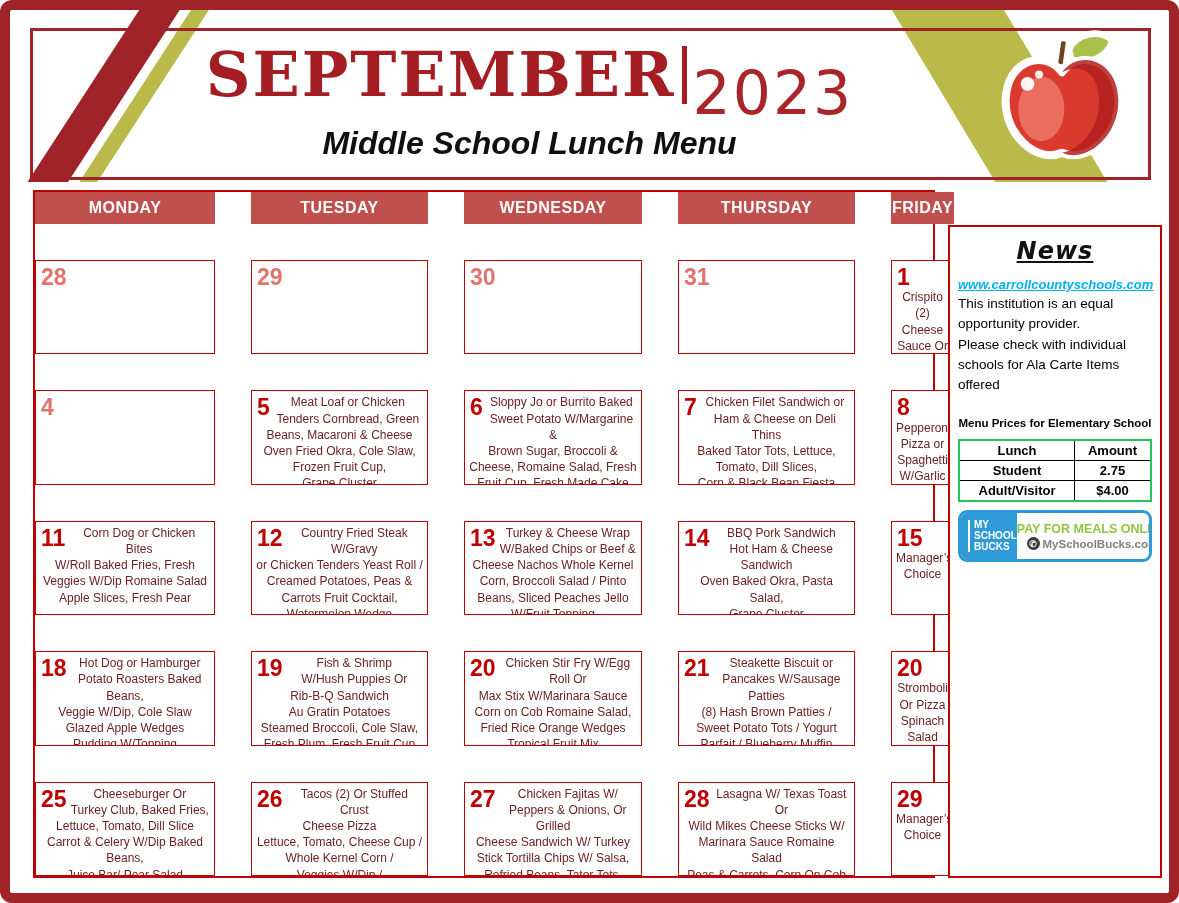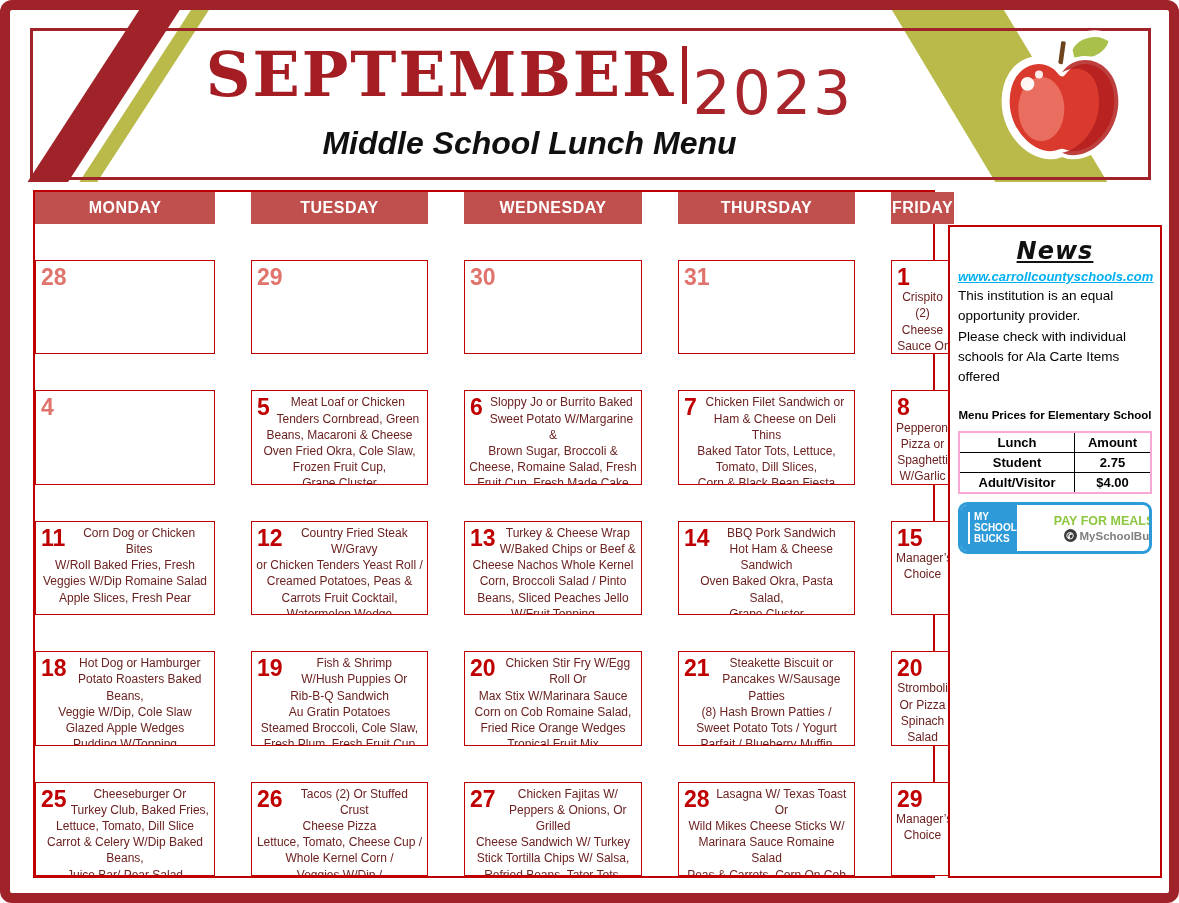--- a/index.html
+++ b/index.html
@@ -41,29 +41,29 @@
   .cell.inactive .num{color:var(--inactive_day);}
   .menu{font-size:12px;line-height:1.35;color:var(--text_maroon);text-align:center;
         white-space:pre-line;}
   
   #sidebar{position:absolute;left:948px;top:225px;width:214px;height:653px;
            border:2px solid var(--grid_red);box-sizing:border-box;background:#fff;
            padding:10px 8px 0 8px;z-index:2;}
   #news-title{text-align:center;font-size:24px;font-weight:bold;font-style:italic;
               text-decoration:underline;color:#111;letter-spacing:1px;font-family:"DejaVu Sans",sans-serif;}
   #news-link{display:block;color:var(--link_blue);font-weight:bold;font-style:italic;
-             text-decoration:underline;font-size:13px;margin-top:4px;text-align:center;}
+             text-decoration:underline;font-size:13px;margin-top:12px;text-align:center;}
   #news-para{font-size:13.5px;line-height:1.5;color:#000;margin-top:2px;white-space:pre-line;}
   #prices-title{margin-top:22px;text-align:center;font-size:11.5px;font-weight:bold;color:#000;
                 white-space:nowrap;}
-  #price-table{width:100%;border-collapse:collapse;margin-top:10px;border:2px solid #f9a8d4;}
+  #price-table{width:100%;border-collapse:collapse;margin-top:10px;border:2px solid #22c55e;}
   #price-table th,#price-table td{border:1px solid #000;font-size:13px;font-weight:bold;color:#000;
                 text-align:center;padding:2px 2px;}
   #msb-badge{display:flex;border:3px solid var(--msb_blue);border-radius:9px;overflow:hidden;
-             margin-top:8px;height:46px;background:#fff;align-items:stretch;gap:37px;}
+             margin-top:8px;height:46px;background:#fff;align-items:stretch;}
   #msb-left{background:var(--msb_blue);width:58px;display:flex;align-items:center;padding-left:7px;
             box-sizing:border-box;}
   #msb-left .stack{border-left:2px solid #fff;padding-left:4px;color:#fff;font-weight:bold;
             font-size:10px;line-height:1.08;white-space:pre-line;}
   #msb-right{flex:1;display:flex;flex-direction:column;align-items:center;justify-content:center;gap:1px;}
   #msb-tag{color:var(--msb_green);font-weight:bold;font-size:12.5px;white-space:nowrap;}
   #msb-site{color:#7f7f7f;font-weight:bold;font-size:11.5px;display:flex;align-items:center;gap:3px;}
   #msb-phone{width:13px;height:13px;border-radius:50%;background:#3b3b3b;color:#fff;font-size:9px;
              display:inline-flex;align-items:center;justify-content:center;}
 </style>

